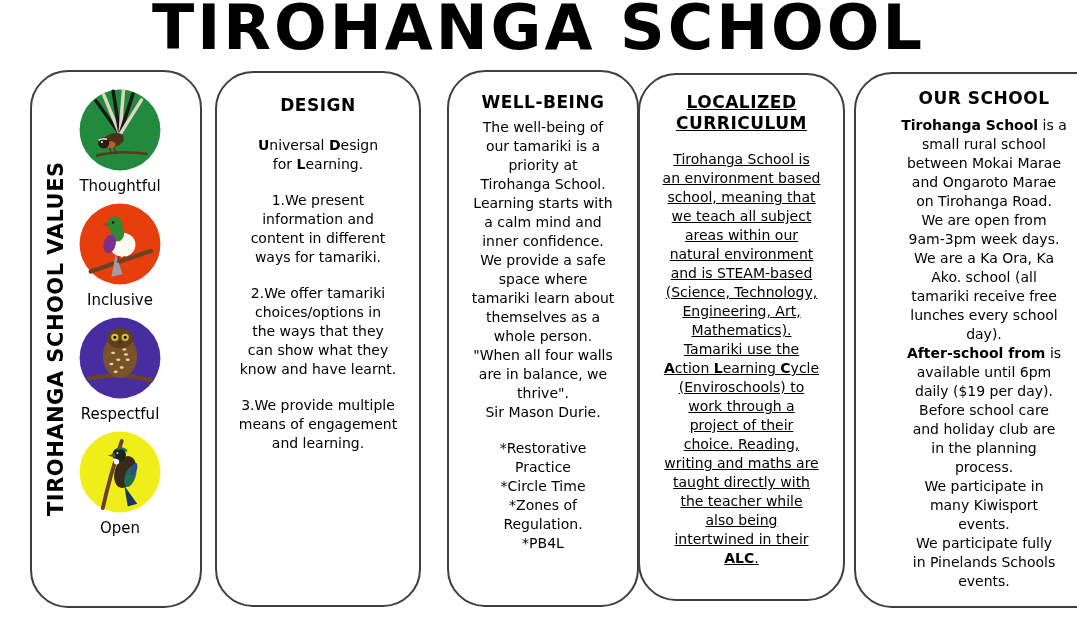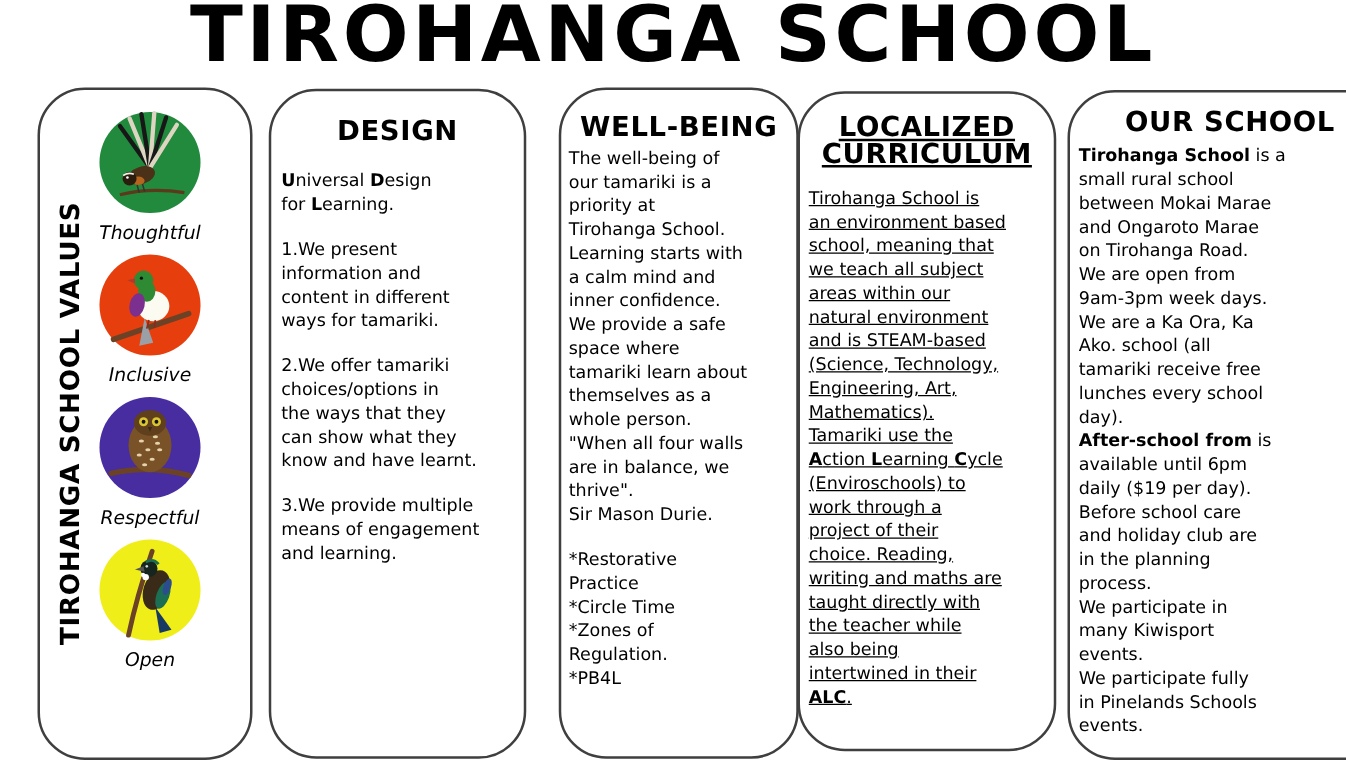--- a/index.html
+++ b/index.html
@@ -11,24 +11,24 @@
   .title {
     position:absolute; top:-8px; left:0; width:1077px; margin:0;
     text-align:center; font-size:62px; line-height:72px; font-weight:bold;
     letter-spacing:3px; white-space:nowrap;
   }
   .panel {
     position:absolute; box-sizing:border-box; background:#fff;
     border:2px solid #3f3f3f; border-radius:38px;
   }
   .panel h2 {
-    margin:0; text-align:center; font-size:22px; line-height:21px;
+    margin:0; text-align:center; font-size:17px; line-height:21px;
     font-weight:bold; white-space:pre-line; letter-spacing:0.5px;
   }
-  .body { text-align:left; font-size:14px; line-height:19px; }
+  .body { text-align:center; font-size:14px; line-height:19px; }
   .para { white-space:pre-line; }
   .para + .para { margin-top:17px; }
   .para b { font-weight:bold; }
 
   
   .p-values     { left:30px;  top:70px; width:172px; height:538px; }
   .p-design     { left:215px; top:71px; width:206px; height:536px; padding:22px 8px 0 8px; }
   .p-wellbeing  { left:447px; top:70px; width:192px; height:537px; padding:20px 6px 0 6px; }
   .p-curriculum { left:638px; top:73px; width:207px; height:528px; padding:17px 7px 0 7px;text-decoration:underline; }
   .p-school     { left:854px; top:72px; width:260px; height:536px; padding:14px 7px 0 7px; }
@@ -39,21 +39,21 @@
 
   
   .vlabel {
     position:absolute; left:-140px; top:266px; width:330px; height:26px;
     transform:rotate(-90deg); transform-origin:center;
     text-align:center; font-size:21px; font-weight:bold; letter-spacing:0.5px;
     white-space:nowrap;
   }
   .values-col {
     position:absolute; left:45px; top:15px; width:86px;
-    display:flex; flex-direction:column; gap:6px;font-style:italic;
+    display:flex; flex-direction:column; gap:6px;
   }
   .value { text-align:center; }
   .value svg { width:86px; height:86px; display:block; }
   .value-label { font-size:15px; line-height:18px; margin-top:4px; }
 </style>
 </head>
 <body>
 
 <h1 class="title">TIROHANGA SCHOOL</h1>
 

